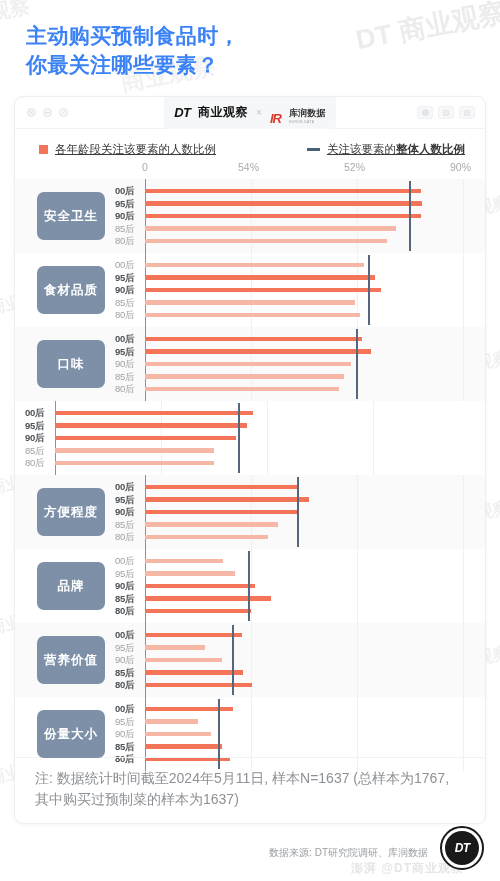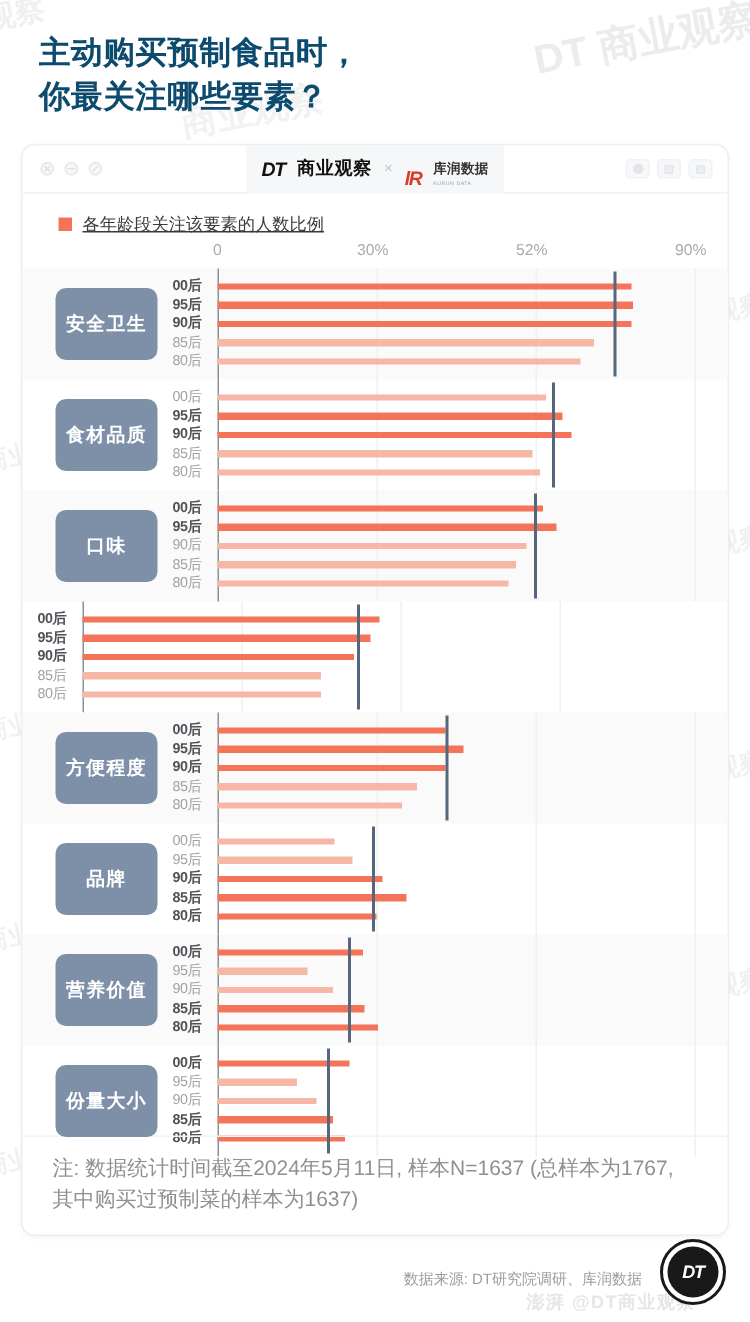--- a/index.html
+++ b/index.html
@@ -26,21 +26,21 @@
   .wm-tl { top: -4px; left: -10px; font-size: 20px; transform: rotate(-11deg); color: #f0f0f0; }
   .wm-mid { top: 58px; left: 120px; font-size: 24px; transform: rotate(-11deg); color: #f2f2f2; }
 
   
   .headline {
     position: absolute;
     left: 26px; top: 22px;
     font-size: 21px;
     line-height: 1.38;
     font-weight: 700;
-    color: #0c4a6e;
+    color: #3b82f6;
     letter-spacing: 0.4px;
     z-index: 3;
   }
 
   
   .card {
     position: absolute;
     left: 14px; top: 96px;
     width: 472px; height: 728px;
     background: #ffffff;
@@ -323,26 +323,30 @@
           <i></i>
         </span>
     </div>
   </div>
 
   <div class="legend">
     <div class="legend-item">
       <span class="sw-box"></span>
       <span>各年龄段关注该要素的人数比例</span>
     </div>
+    <div class="legend-item second">
+      <span class="sw-line"></span>
+      <span><span>关注该要素的</span><span class="lg-strong">整体人数比例</span></span>
+    </div>
   </div>
 
   <div class="plot">
     <div class="axis-row" id="axis-row">
         <span class="tick" style="left: 127px;">0</span>
-        <span class="tick" style="left: 223px;">30%</span>
+        <span class="tick" style="left: 223px;">54%</span>
         <span class="tick" style="left: 329px;">52%</span>
         <span class="tick" style="left: 435px;">90%</span>
       </div>
     <div class="groups" id="groups">
         <div class="group shade">
           <div class="glabel">安全卫生</div>
           <div class="bars">
             <div class="grid zero" style="left: 30px; top: -6px; bottom: -6px;"></div>
             <div class="grid" style="left: 136px; top: -6px; bottom: -6px;"></div>
             <div class="grid" style="left: 242px; top: -6px; bottom: -6px;"></div>

